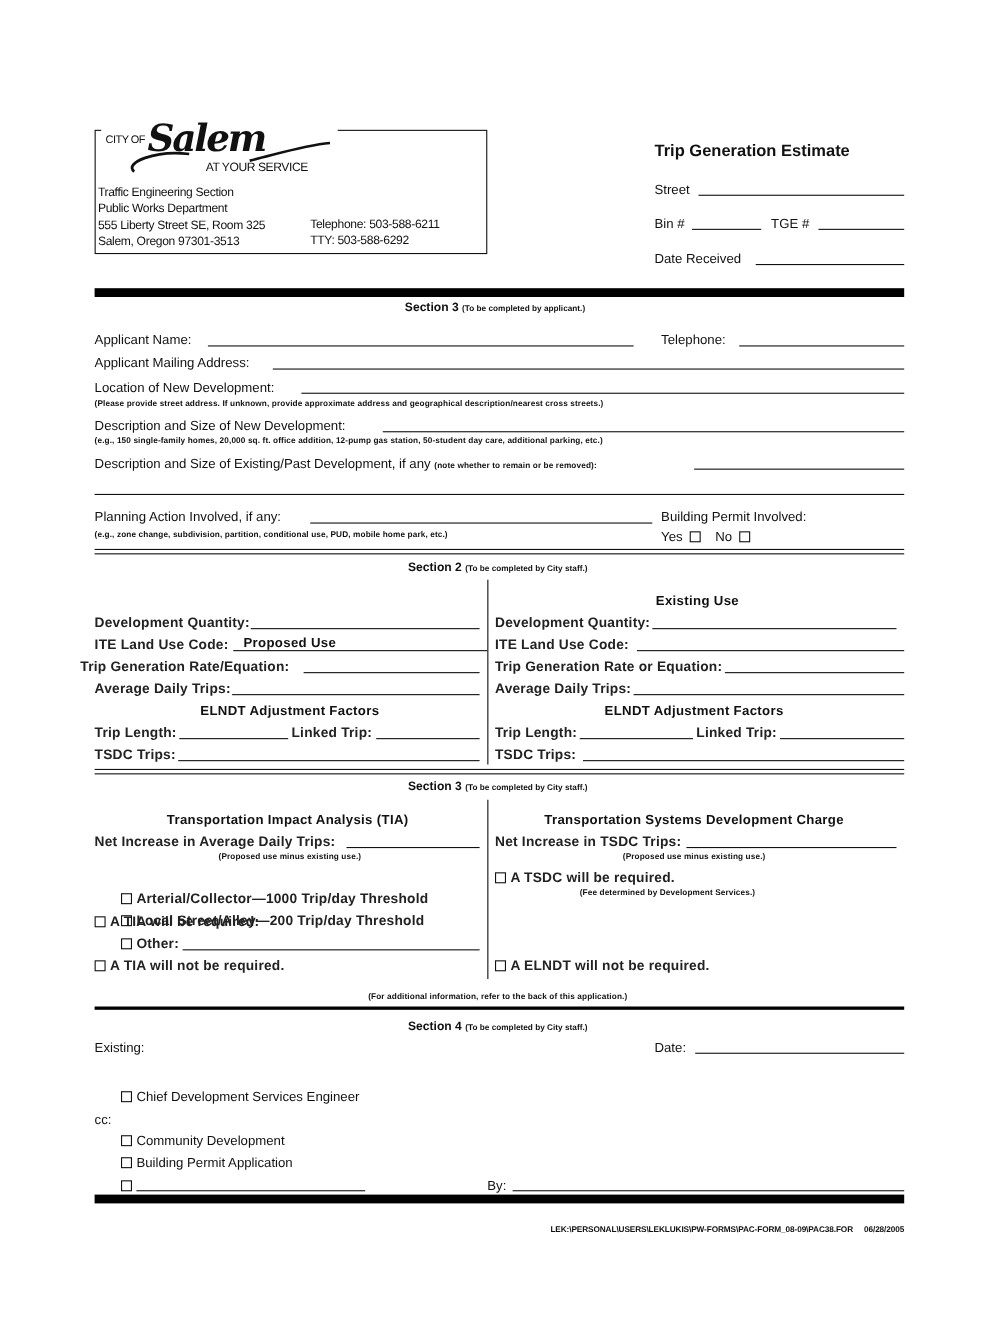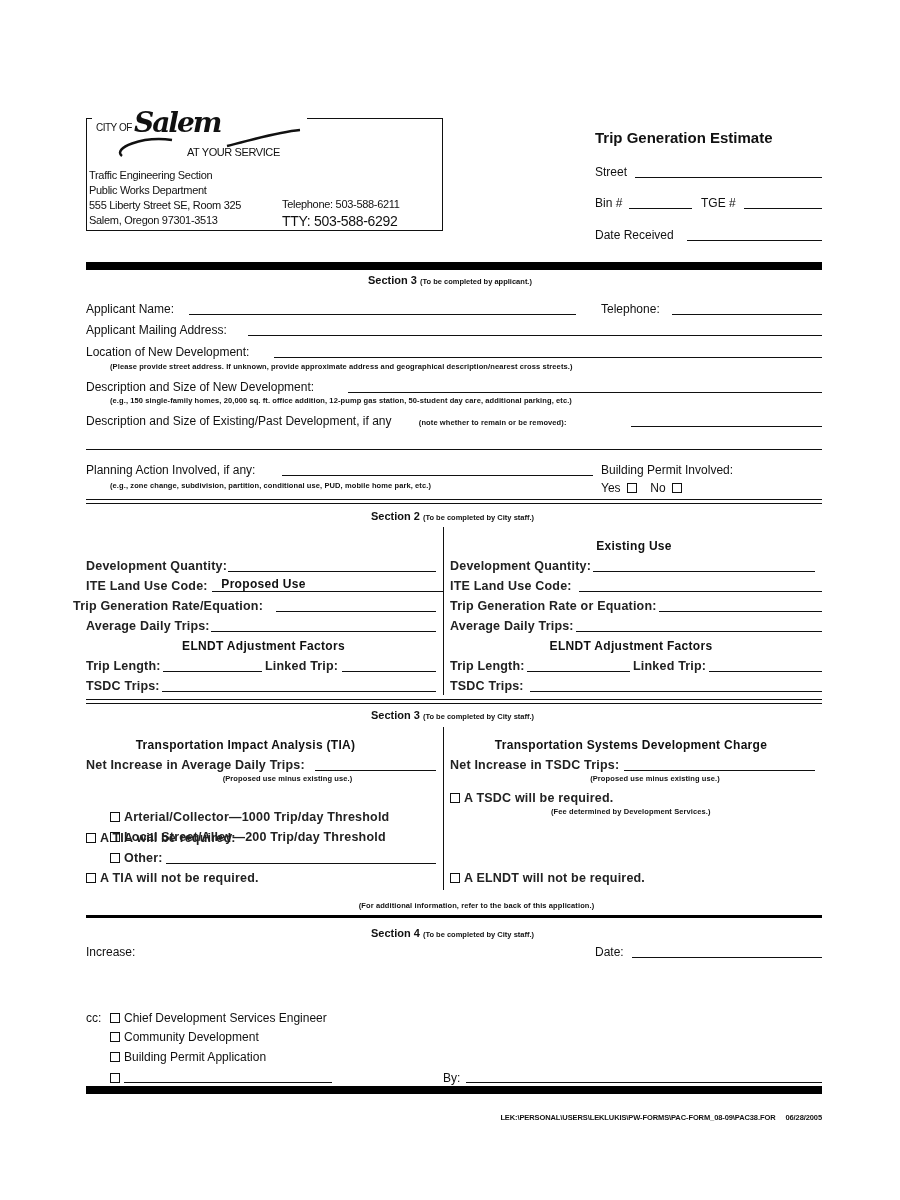--- a/index.html
+++ b/index.html
@@ -1,51 +1,51 @@
 <!DOCTYPE html>
 <html><head>
 <meta charset="utf-8">
 <style>
   html, body { margin:0; padding:0; background:#ffffff; }
   body { width:900px; height:1200px; position:relative; overflow:hidden;
          font-family:"Liberation Sans", sans-serif; color:#111; }
   .abs { position:absolute; }
   .t12 { font-size:12px; }
-  .small { font-size:7.5px; font-weight:bold; letter-spacing:0.1px;margin-left:24px; }
+  .small { font-size:7.5px; font-weight:bold; letter-spacing:0.1px; }
   .bold { font-weight:bold; }
   .line { position:absolute; height:0; border-bottom:1.3px solid #111; }
   .vline { position:absolute; width:0; border-left:1.5px solid #111; }
   .thick { position:absolute; background:#000; }
   .dbl { position:absolute; height:3px; border-top:1.5px solid #111; border-bottom:1.5px solid #111; }
   .box { display:inline-block; width:8px; height:8px; border:1px solid #111; vertical-align:-1px; margin-right:4px; }
   .sec { font-size:11px; font-weight:bold; }
   .sec .note { font-size:7.5px; }
   .hdr { font-size:12px; font-weight:bold; text-align:center; letter-spacing:0.3px; }
   .f2 { font-size:12.5px; font-weight:bold; color:#222; letter-spacing:0.2px; }
 </style>
 </head>
 <body>
 
 <div class="abs" style="left:86px;top:118px;width:355px;height:111px;border:1.5px solid #111;"></div>
 <div class="abs" style="left:92px;top:108px;width:215px;height:58px;background:#fff;">
   <span class="abs" style="left:4px;top:14px;font-size:10px;letter-spacing:-0.5px;">CITY OF</span>
-  <span class="abs" style="left:42px;top:-2px;font-family:'DejaVu Serif',serif;font-style:italic;font-size:28px;font-weight:bold;letter-spacing:-2px;">Salem</span>
+  <span class="abs" style="left:42px;top:-2px;font-family:'DejaVu Serif',serif;font-style:italic;font-size:34px;font-weight:bold;letter-spacing:-2px;">Salem</span>
   <svg class="abs" style="left:20px;top:10px;" width="190" height="45" viewBox="0 0 190 45">
     <path d="M10 38 C 0 30, 30 18, 60 22 M 115 28 C 140 22, 165 14, 188 12" stroke="#111" stroke-width="2.5" fill="none"></path>
   </svg>
   <span class="abs" style="left:95px;top:38px;font-size:11px;letter-spacing:-0.4px;">AT YOUR SERVICE</span>
 </div>
 <div class="abs" style="left:89px;top:168px;font-size:11px;line-height:15px;letter-spacing:-0.3px;">
   <div>Traffic Engineering Section</div>
   <div>Public Works Department</div>
   <div>555 Liberty Street SE, Room 325</div>
   <div>Salem, Oregon 97301-3513</div>
 </div>
 <div class="abs" style="left:282px;top:198px;font-size:11px;letter-spacing:-0.3px;">Telephone: 503-588-6211</div>
-<div class="abs" style="left:282px;top:213px;font-size:14px;letter-spacing:-0.3px;">TTY: 503-588-6292</div>
+<div class="abs" style="left:282px;top:213px;font-size:11px;letter-spacing:-0.3px;">TTY: 503-588-6292</div>
 
 <div class="abs bold" style="left:595px;top:129px;font-size:15px;text-align:center;">Trip Generation Estimate</div>
 <div class="abs t12" style="left:595px;top:165px;">Street</div>
 <div class="line" style="left:635px;top:177px;width:187px;"></div>
 <div class="abs t12" style="left:595px;top:196px;">Bin #</div>
 <div class="line" style="left:629px;top:208px;width:63px;"></div>
 <div class="abs t12" style="left:701px;top:196px;">TGE #</div>
 <div class="line" style="left:744px;top:208px;width:78px;"></div>
 <div class="abs t12" style="left:595px;top:228px;">Date Received</div>
 <div class="line" style="left:687px;top:240px;width:135px;"></div>
@@ -130,21 +130,21 @@
 <div class="abs f2" style="left:450px;top:679px;">TSDC Trips:</div>
 <div class="line" style="left:530px;top:691px;width:292px;"></div>
 
 <div class="dbl" style="left:86px;top:699px;width:736px;"></div>
 
 <div class="abs sec" style="left:0;width:905px;top:709px;text-align:center;">
   <span>Section 3</span> <span class="note">(To be completed by City staff.)</span>
 </div>
 <div class="vline" style="left:443px;top:727px;height:163px;"></div>
 
-<div class="abs hdr" style="left:68px;width:355px;top:738px;">Transportation Impact Analysis (TIA)</div>
+<div class="abs hdr" style="left:84px;width:355px;top:738px;">Transportation Impact Analysis (TIA)</div>
 <div class="abs f2" style="left:86px;top:758px;">Net Increase in Average Daily Trips:</div>
 <div class="line" style="left:315px;top:770px;width:121px;"></div>
 <div class="abs small" style="left:86px;width:355px;text-align:center;top:774px;">(Proposed use minus existing use.)</div>
 <div class="abs f2" style="left:86px;top:791px;margin-top:40px;"><span class="box"></span><span>A TIA will be required:</span></div>
 <div class="abs f2" style="left:110px;top:810px;"><span class="box"></span><span>Arterial/Collector—1000 Trip/day Threshold</span></div>
 <div class="abs f2" style="left:110px;top:830px;"><span class="box"></span><span>Local Street/Alley—200 Trip/day Threshold</span></div>
 <div class="abs f2" style="left:110px;top:851px;"><span class="box"></span><span>Other:</span></div>
 <div class="line" style="left:166px;top:863px;width:270px;"></div>
 <div class="abs f2" style="left:86px;top:871px;"><span class="box"></span><span>A TIA will not be required.</span></div>
 
@@ -156,27 +156,27 @@
 <div class="abs small" style="left:527px;top:807px;">(Fee determined by Development Services.)</div>
 <div class="abs f2" style="left:450px;top:871px;"><span class="box"></span><span>A ELNDT will not be required.</span></div>
 
 <div class="abs small" style="left:0;width:905px;text-align:center;top:901px;">(For additional information, refer to the back of this application.)</div>
 
 <div class="thick" style="left:86px;top:915px;width:736px;height:3px;"></div>
 
 <div class="abs sec" style="left:0;width:905px;top:927px;text-align:center;">
   <span>Section 4</span> <span class="note">(To be completed by City staff.)</span>
 </div>
-<div class="abs t12" style="left:86px;top:945px;">Increase:</div>
+<div class="abs t12" style="left:86px;top:945px;">Existing:</div>
 <div class="abs" style="left:150px;top:960px;width:420px;height:45px;"></div>
 <div class="abs t12" style="left:595px;top:945px;">Date:</div>
 <div class="line" style="left:632px;top:957px;width:190px;"></div>
 
 <div class="abs t12" style="left:86px;top:1011px;">cc:</div>
-<div class="abs t12" style="left:110px;top:1011px;"><span class="box"></span><span>Chief Development Services Engineer</span></div>
+<div class="abs t12" style="left:110px;top:990px;"><span class="box"></span><span>Chief Development Services Engineer</span></div>
 <div class="abs t12" style="left:110px;top:1030px;"><span class="box"></span><span>Community Development</span></div>
 <div class="abs t12" style="left:110px;top:1050px;"><span class="box"></span><span>Building Permit Application</span></div>
 <div class="abs t12" style="left:110px;top:1071px;"><span class="box"></span></div>
 <div class="line" style="left:124px;top:1082px;width:208px;"></div>
 <div class="abs t12" style="left:443px;top:1071px;">By:</div>
 <div class="line" style="left:466px;top:1082px;width:356px;"></div>
 
 <div class="thick" style="left:86px;top:1086px;width:736px;height:8px;"></div>
 
 <div class="abs" style="right:78px;top:1113px;font-size:7.5px;font-weight:bold;letter-spacing:-0.1px;">

